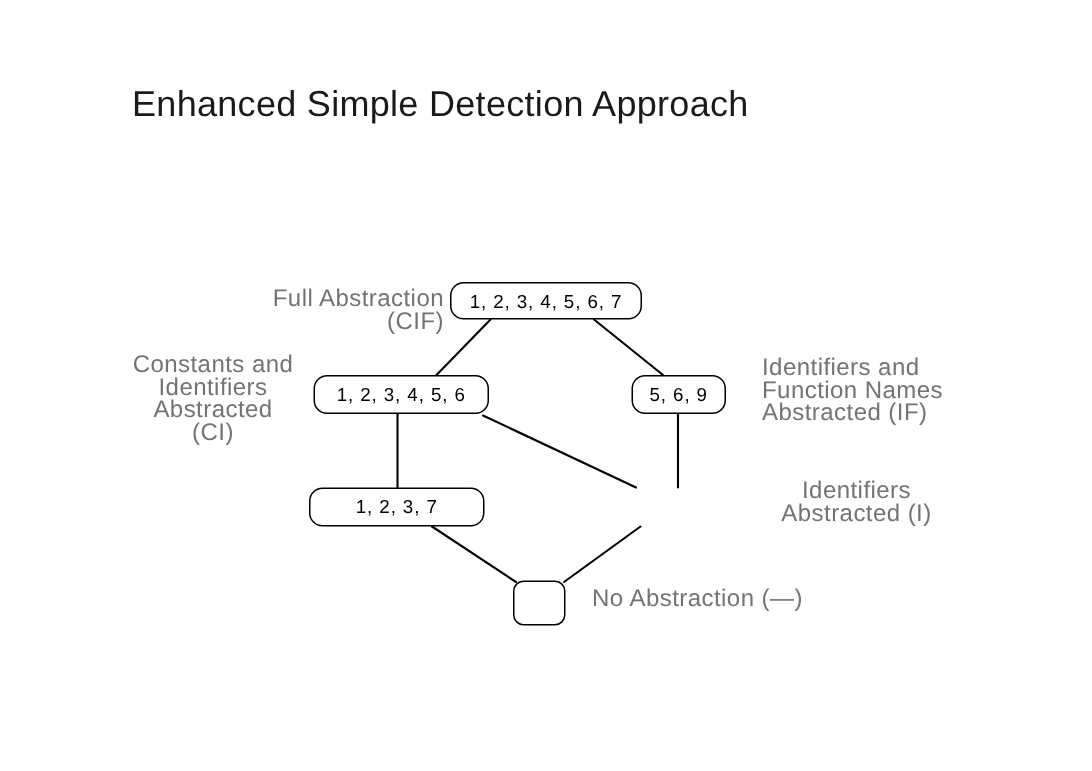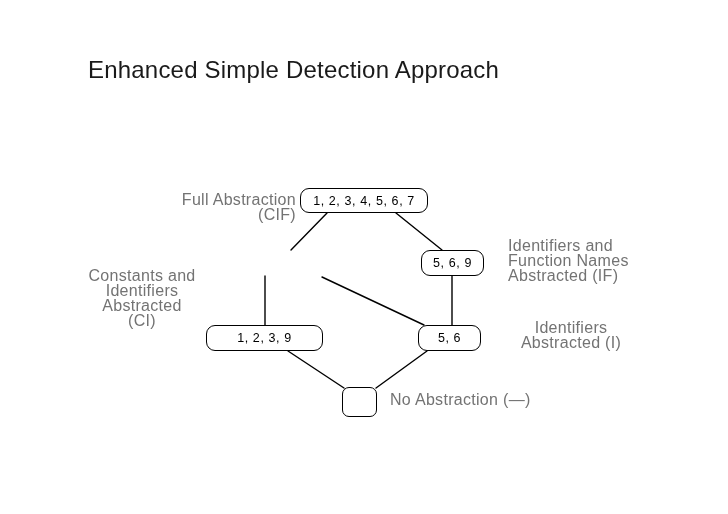--- a/index.html
+++ b/index.html
@@ -79,40 +79,39 @@
   }
   #label-cif {
     left: 146px; top: 192px;
     width: 150px;
     text-align: right;
   }
   #label-ci {
     left: 86px; top: 236px;
     width: 112px;
     text-align: center;
-    margin-top: 32px;
   }
   #label-if {
     left: 508px; top: 238px;
     width: 130px;
   }
   #label-c {
     left: 90px; top: 320px;
     width: 110px;
     text-align: center;
   }
   #label-i {
     left: 512px; top: 320px;
     width: 118px;
     text-align: center;
   }
   #label-none {
     left: 390px; top: 392px;
     width: 150px;
-    text-align: left;
+    text-align: center;
   }
 </style>
 </head>
 <body>
 
 <div id="slide">
 
   <div id="slide-title">Enhanced Simple Detection Approach</div>
 
   <div id="lattice">
@@ -131,26 +130,26 @@
         <line x1="452" y1="276" x2="452" y2="325"></line>
 
         <line x1="288" y1="351" x2="344" y2="388"></line>
 
         <line x1="427" y1="351" x2="376" y2="388"></line>
       </g>
     </svg>
 
     <div class="node" id="node-cif">1, 2, 3, 4, 5, 6, 7</div>
 
+    <div class="node" id="node-ci">1, 2, 3, 4, 5, 6</div>
 
     <div class="node" id="node-if">5, 6, 9</div>
 
-    <div class="node" id="node-c">1, 2, 3, 9</div>
+    <div class="node" id="node-c">1, 2, 3, 7</div>
 
-    <div class="node" id="node-i">5, 6</div>
 
     <div class="node" id="node-none"></div>
 
     <div class="side-label" id="label-cif">Full Abstraction (CIF)</div>
 
     <div class="side-label" id="label-ci">Constants and
 Identifiers
 Abstracted (CI)</div>
 
     <div class="side-label" id="label-if">Identifiers and

